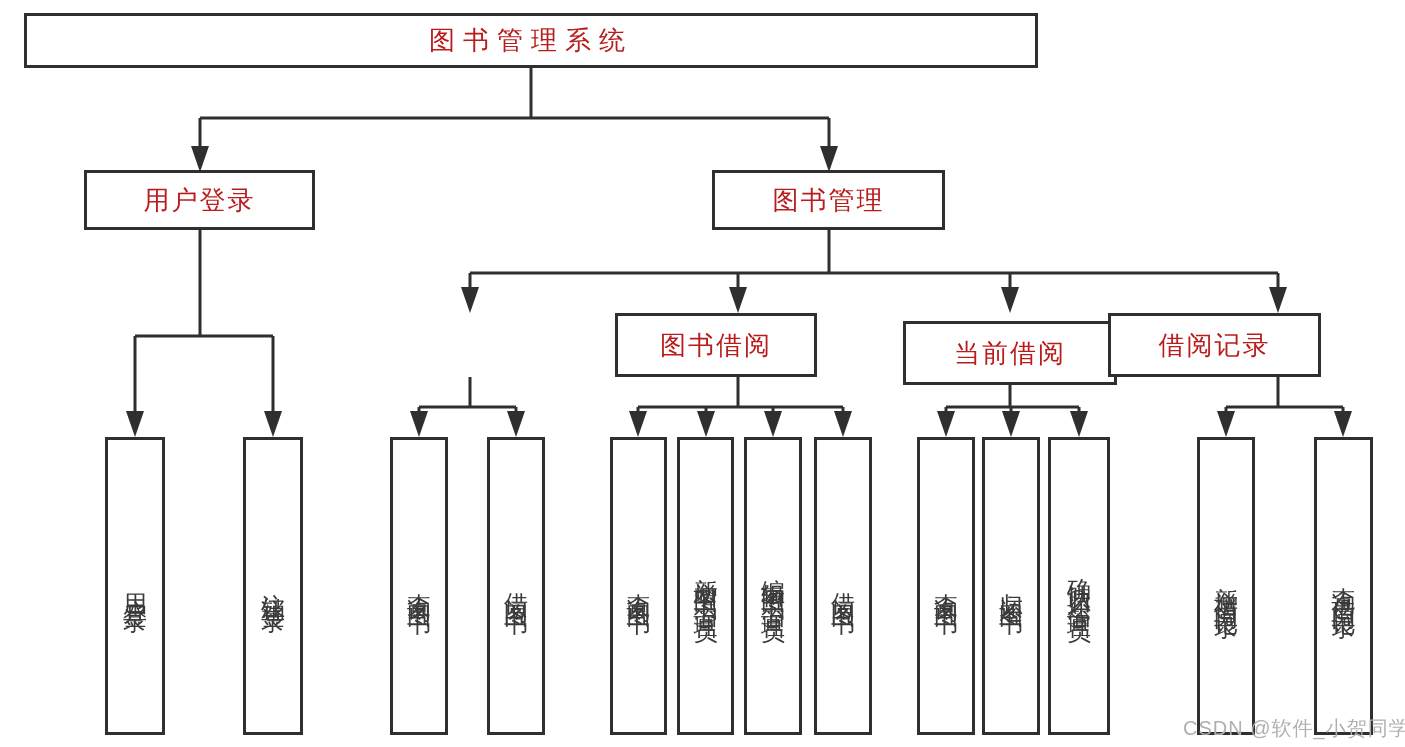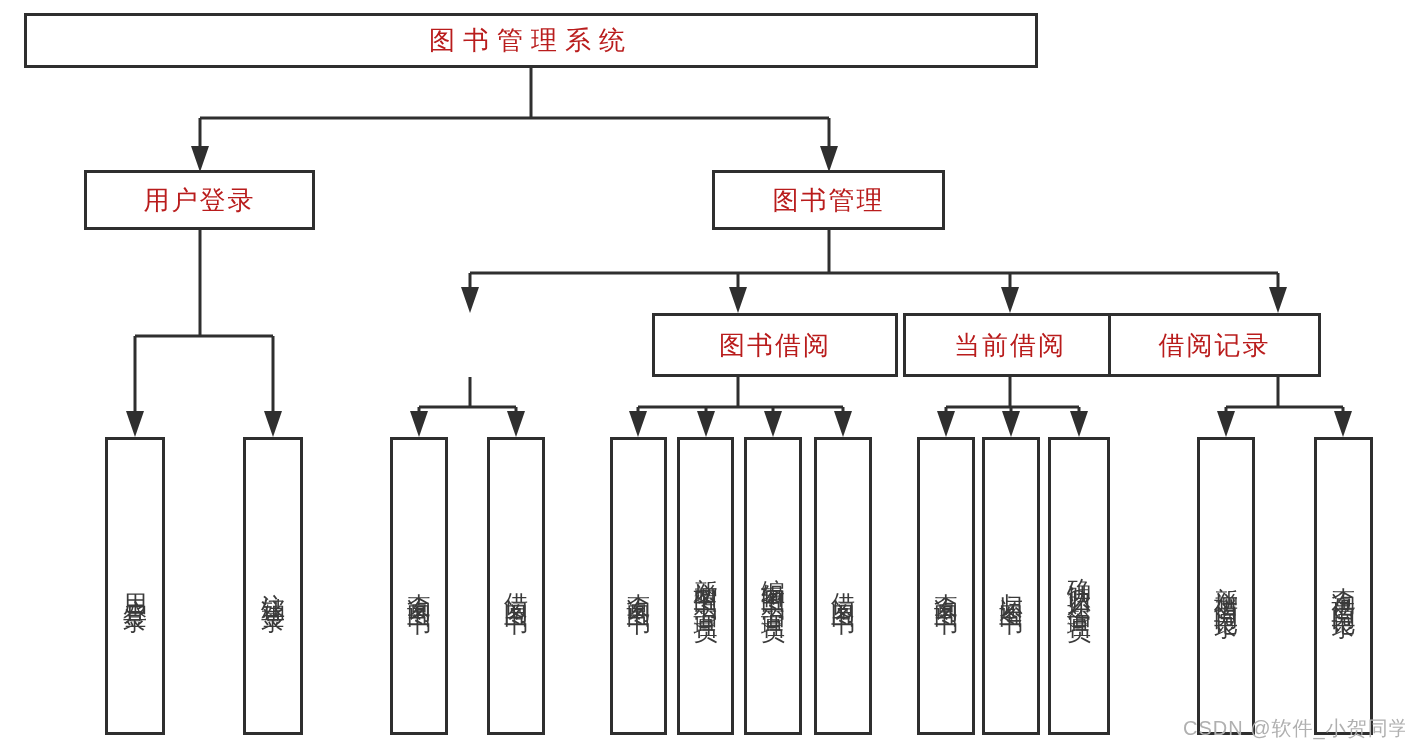--- a/index.html
+++ b/index.html
@@ -101,24 +101,24 @@
     <span class="hlabel root-label">图书管理系统</span>
   </div>
 
   <div class="box l2" style="left:84px;width:231px;">
     <span class="hlabel">用户登录</span>
   </div>
   <div class="box l2" style="left:712px;width:233px;">
     <span class="hlabel">图书管理</span>
   </div>
 
-  <div class="box l3" style="left:652px;width:246px;">
+  <div class="box l3" style="left:615px;width:202px;">
     <span class="hlabel">图书借阅</span>
   </div>
-  <div class="box l3" style="left:903px;width:214px;">
+  <div class="box l3" style="left:903px;width:214px;margin-top:8px;">
     <span class="hlabel">当前借阅</span>
   </div>
   <div class="box l3" style="left:1108px;width:213px;">
     <span class="hlabel">借阅记录</span>
   </div>
 
   <div class="box leaf" style="left:105px;width:60px;">
     <span class="vtext">用户登录</span>
   </div>
   <div class="box leaf" style="left:243px;width:60px;">

